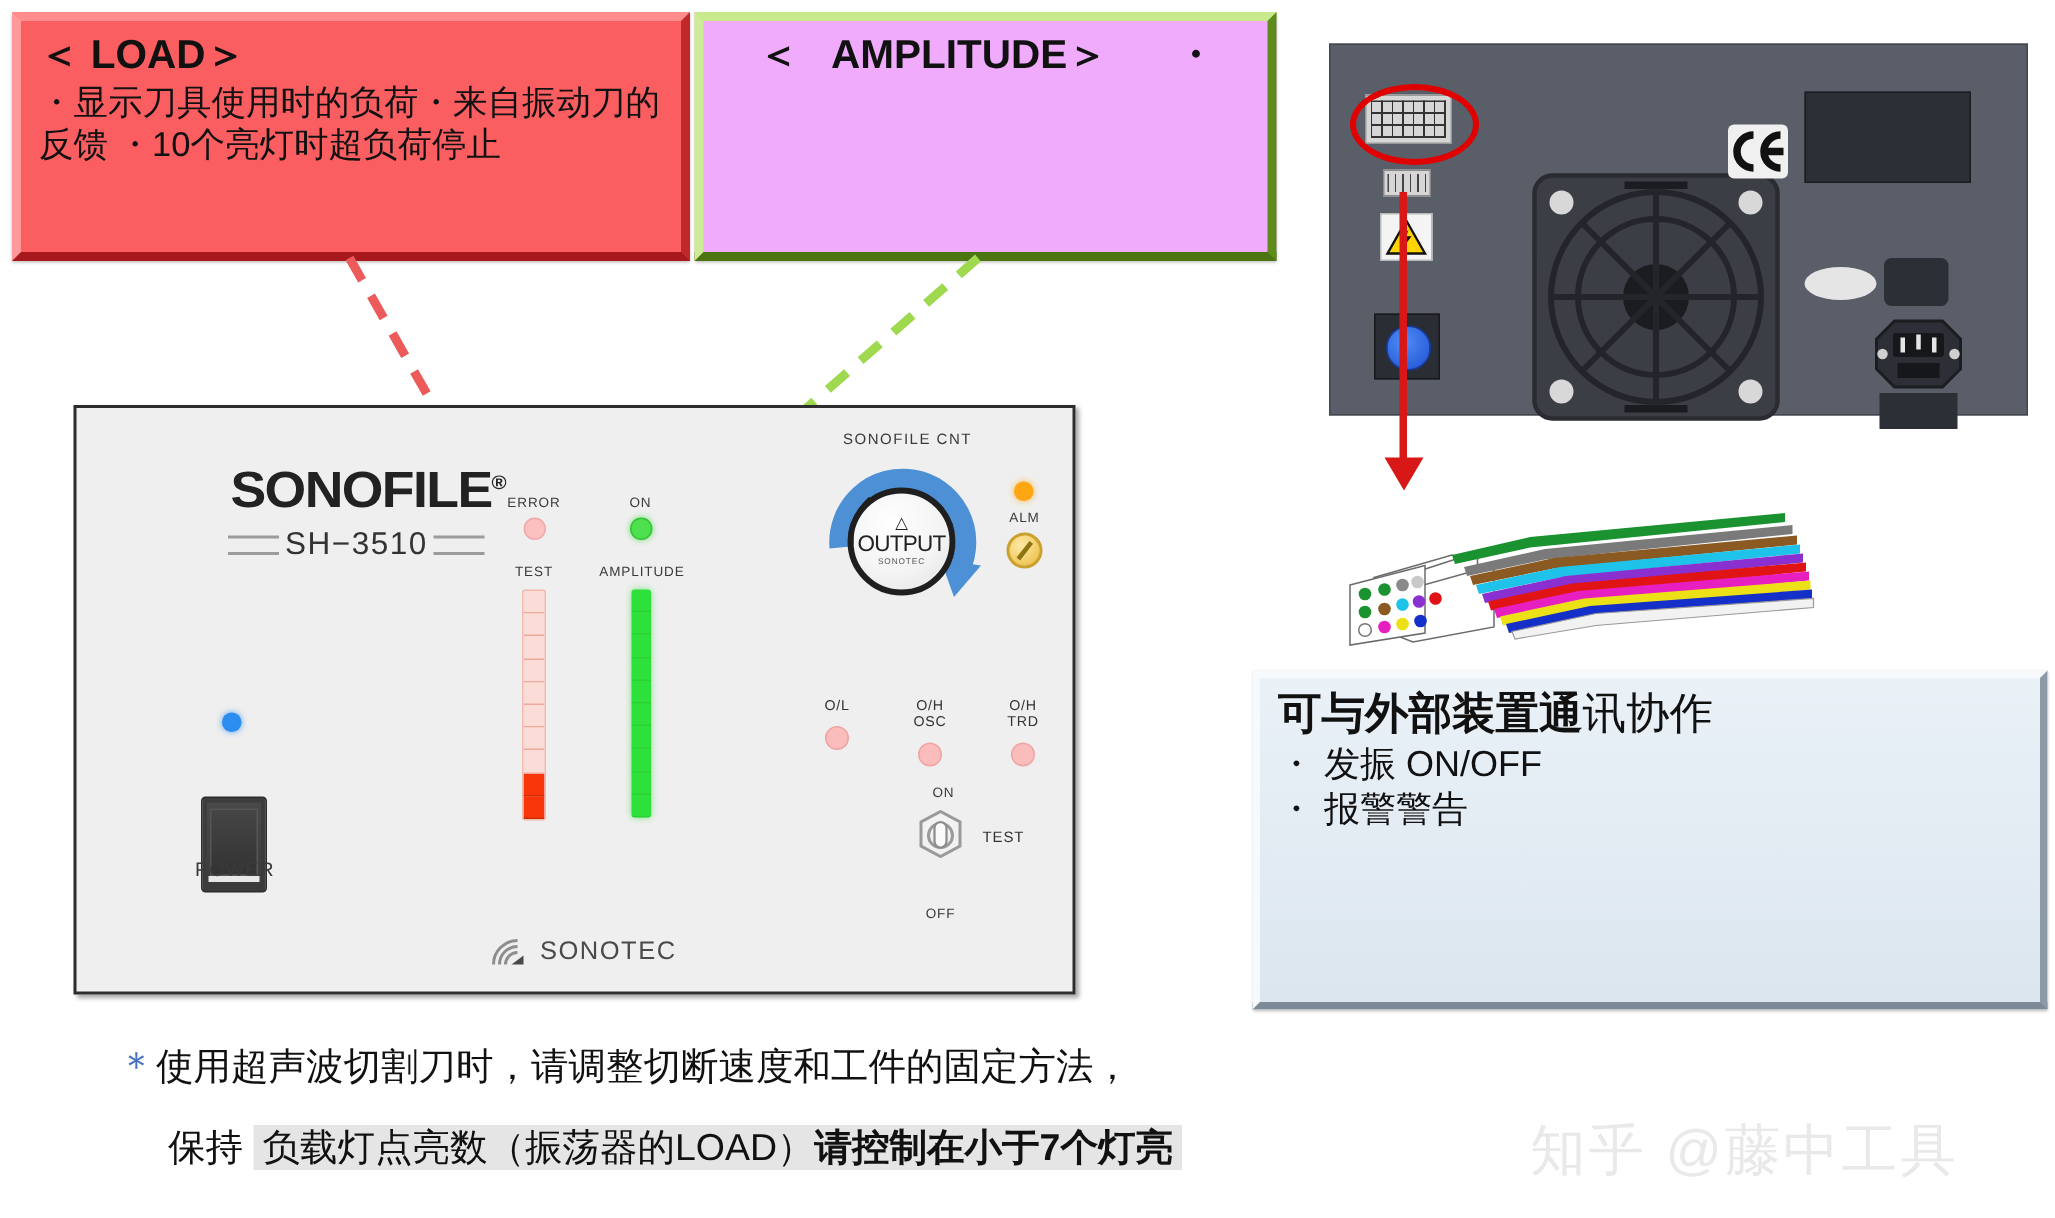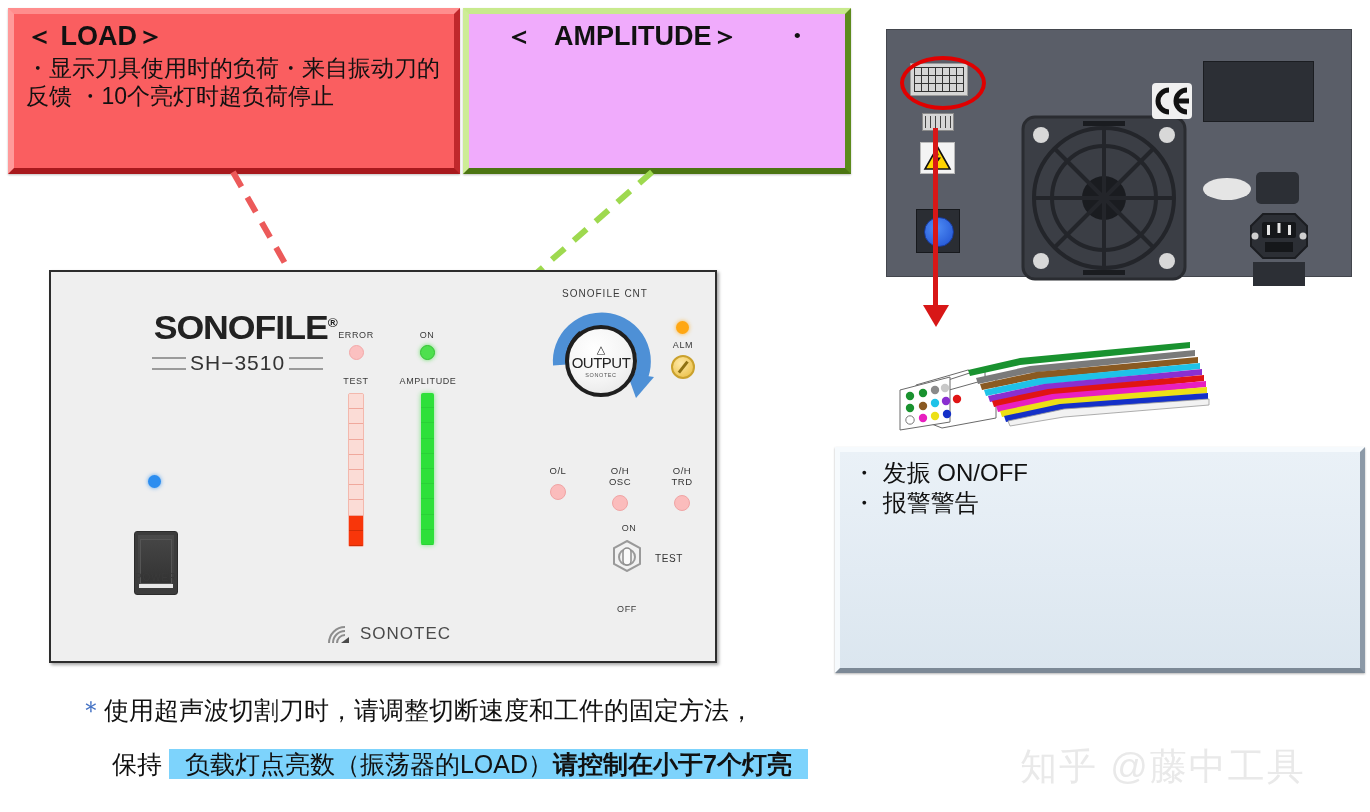--- a/index.html
+++ b/index.html
@@ -74,21 +74,21 @@
 
   #power-switch{
     left:134px;top:531px;width:42px;height:62px;
     background:linear-gradient(#4a4a4a,#3b3b3b);
     border:1px solid #2b2b2b;border-radius:3px;
     box-shadow:inset 0 0 0 3px #3c3c3c;
   }
   #power-switch .rocker{position:absolute;left:5px;top:7px;right:5px;bottom:10px;
     background:linear-gradient(#454545,#333);border:1px solid #555;}
   #power-switch .lip{position:absolute;left:4px;right:4px;bottom:6px;height:4px;background:#e8e8e8;}
-  #power-label{left:130px;top:572px;width:52px;font-size:10px;letter-spacing:.8px;color:#3a3a3a;}
+  #power-label{left:130px;top:572px;width:52px;font-size:13px;letter-spacing:.8px;color:#3a3a3a;}
 
   
   .bar{border-radius:2px;overflow:hidden;display:flex;flex-direction:column;}
   .bar .seg{flex:1;}
   #load-bar{left:348px;top:393px;width:14px;height:152px;
      border:1px solid #f3b8ad;background:#fbdcd6;}
   #load-bar .seg{border-bottom:1px solid #f0a89c;background:#fbdcd6;}
   #load-bar .seg.on{background:#f8360a;border-bottom:1px solid #d02c06;}
   #amp-bar{left:421px;top:393px;width:13px;height:152px;background:#2ee03a;
      box-shadow:0 0 5px rgba(46,224,58,.6);}
@@ -179,21 +179,21 @@
     line-height:1.25;color:#111;
   }
   #info-box .h{font-size:29px;font-weight:bold;margin-bottom:1px;}
   #info-box .h .light{font-weight:normal;}
   #info-box .li{font-size:24px;}
 
   
   #note1{left:78px;top:693px;font-size:25px;color:#111;white-space:nowrap;}
   #note1 .ast{color:#4472c4;font-size:26px;}
   #note2{left:112px;top:748px;font-size:25px;color:#111;white-space:nowrap;}
-  #note2 .hl{background:#7dd3fc;padding:1px 16px;}
+  #note2 .hl{background:#e5e5e5;padding:1px 6px;}
   #note2 .hl b{font-weight:bold;}
 
   #watermark{left:1020px;top:742px;font-size:37px;color:#e9e9e9;letter-spacing:2px;white-space:nowrap;}
 </style>
 </head>
 <body>
 
 <div class="abs callout" id="load-callout">
   <div class="title">＜ LOAD＞</div>
   <div class="body">・显示刀具使用时的负荷・来自振动刀的反馈 ・10个亮灯时超负荷停止</div>
@@ -405,20 +405,21 @@
       <circle cx="56" cy="71" r="4.2" fill="#8a2fd0"></circle>
     <circle cx="67" cy="69" r="4.2" fill="#e01414"></circle>
     <circle cx="20" cy="90" r="4.2" fill="#ffffff" stroke="#777"></circle>
       <circle cx="33" cy="88" r="4.2" fill="#e81fc0"></circle>
     <circle cx="45" cy="86" r="4.2" fill="#ece016"></circle>
       <circle cx="57" cy="84" r="4.2" fill="#1430c8"></circle>
   </g>
 </svg>
 
 <div class="abs" id="info-box">
+  <div class="h"><span>可与外部装置通</span><span class="light">讯协作</span></div>
   <div class="li">・ 发振 ON/OFF</div>
   <div class="li">・ 报警警告</div>
 </div>
 
 <div class="abs" id="note1"><span class="ast">＊</span><span>使用超声波切割刀时，请调整切断速度和工件的固定方法，</span></div>
 <div class="abs" id="note2"><span>保持 </span><span class="hl"><span>负载灯点亮数（振荡器的LOAD）</span><b>请控制在小于7个灯亮</b></span></div>
 
 <div class="abs" id="watermark">知乎 @藤中工具</div>
 
 </body></html>

